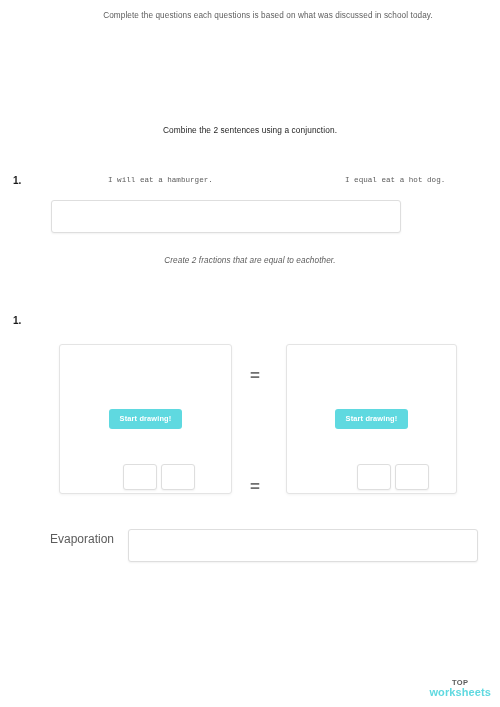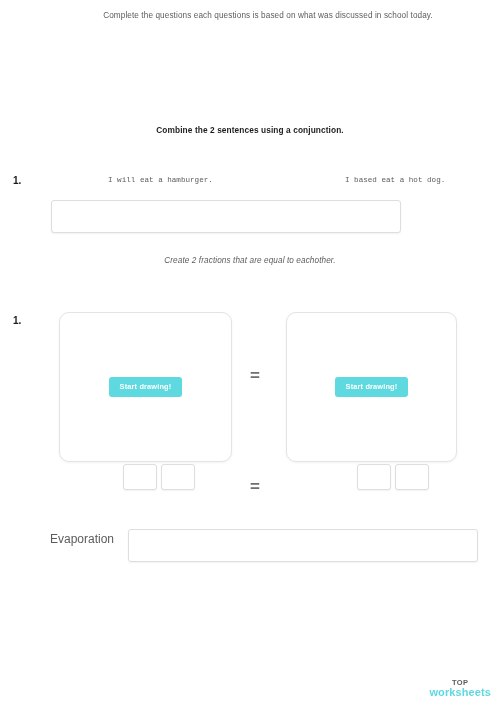--- a/index.html
+++ b/index.html
@@ -36,21 +36,21 @@
   }
 
   
   .section-prompt-bold {
     position: absolute;
     left: 0;
     right: 0;
     top: 125px;
     text-align: center;
     font-size: 8.3px;
-    font-weight: bold;
+    font-weight: normal;
     color: #1d1d1d;
     letter-spacing: 0.1px;
   }
 
   .section-prompt {
     position: absolute;
     left: 0;
     right: 0;
     top: 256px;
     text-align: center;
@@ -96,26 +96,27 @@
     top: 200px;
     width: 350px;
     height: 33px;
   }
 
   
   .canvas-box {
     position: absolute;
     background: #ffffff;
     border: 1px solid #e4e4e4;
-    border-radius: 10px;
+    border-radius: 3px;
     box-shadow: 0 1px 3px rgba(0,0,0,0.05);
     box-sizing: border-box;
     display: flex;
     align-items: center;
     justify-content: center;
+    margin-top: 32px;
   }
   .canvas-box.left  { left: 59px;  top: 312px; width: 173px; height: 150px; }
   .canvas-box.right { left: 286px; top: 312px; width: 171px; height: 150px; }
 
   .draw-btn {
     background: #5fd9e0;
     color: #ffffff;
     border: none;
     border-radius: 3px;
     font-family: "Liberation Sans", sans-serif;
@@ -197,21 +198,21 @@
 <div class="sheet">
 
   <div class="top-instruction">Complete the questions each questions is based on what was discussed in school today.</div>
 
   <div class="section-prompt-bold">Combine the 2 sentences using a conjunction.</div>
 
   <div class="q-number q1">1.</div>
 
   <div class="sentence left">I will eat a hamburger.</div>
 
-  <div class="sentence right">I based eat a hot dog.</div>
+  <div class="sentence right">I equal eat a hot dog.</div>
 
   <input class="field answer-line" type="text" placeholder="" style="">
 
   <div class="section-prompt">Create 2 fractions that are equal to eachother.</div>
 
   <div class="q-number q2">1.</div>
 
   <div class="canvas-box left">
     <button class="draw-btn">Start drawing!</button>
   </div>

